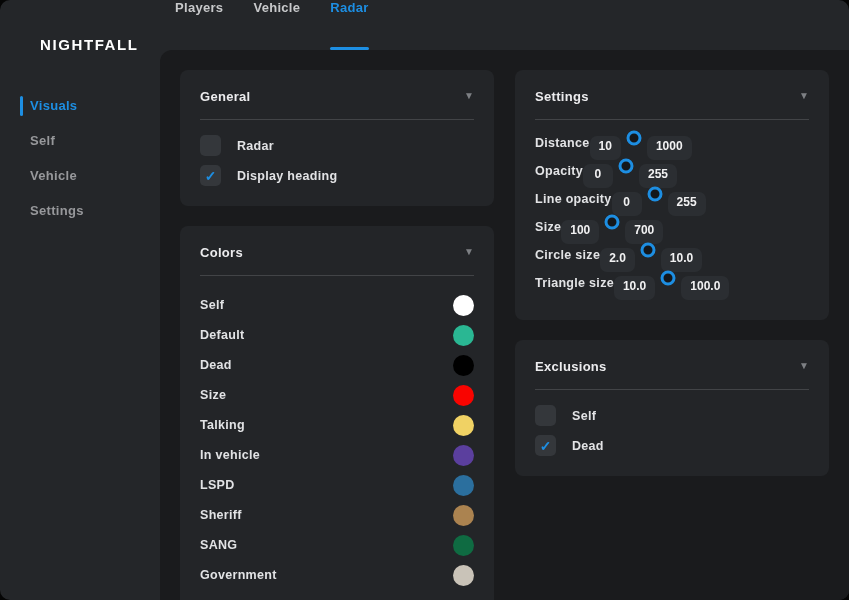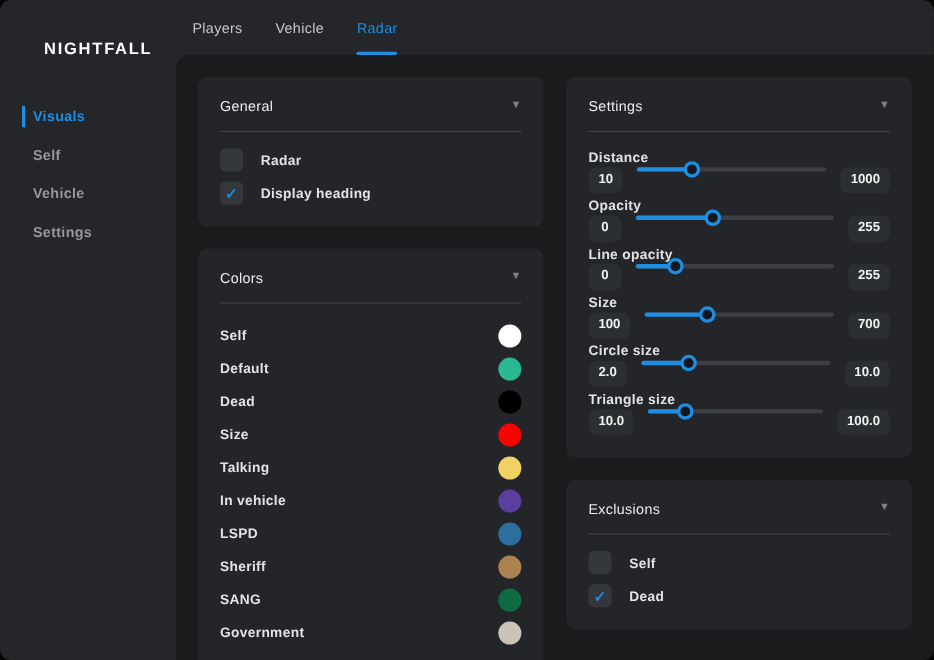--- a/index.html
+++ b/index.html
@@ -24,52 +24,52 @@
   .sidebar{position:absolute;left:0;top:0;bottom:0;width:160px}
   .brand{position:absolute;left:40px;top:36px;font-size:15px;font-weight:bold;letter-spacing:1.6px;color:#fff;white-space:nowrap}
   .nav{position:absolute;top:88px;left:0;right:0;display:flex;flex-direction:column}
   .nav-item{position:relative;height:35px;display:flex;align-items:center;padding-left:30px;font-size:13px;font-weight:600;letter-spacing:.3px;color:var(--text-dim);cursor:pointer}
   .nav-item .active-bar{display:none;position:absolute;left:20px;top:50%;transform:translateY(-50%);width:3px;height:20px;border-radius:2px;background:var(--accent)}
   .nav-item.active{color:var(--accent)}
   .nav-item.active .active-bar{display:block}
 
   
   .topbar{position:absolute;left:160px;right:0;top:0;height:50px;display:flex;align-items:stretch;gap:30px;padding-left:15px}
-  .tab{position:relative;display:flex;align-items:center;font-size:13px;font-weight:400;letter-spacing:.3px;color:var(--text-tab);cursor:pointer}
+  .tab{position:relative;display:flex;align-items:flex-start;font-size:13px;font-weight:700;letter-spacing:.3px;color:var(--text-tab);cursor:pointer}
   .tab .tab-underline{display:none;position:absolute;left:0;right:0;bottom:0;height:3px;border-radius:2px;background:var(--accent)}
   .tab.active{color:var(--accent)}
   .tab.active .tab-underline{display:block}
 
   
   .content{position:absolute;left:160px;top:50px;right:0;bottom:0;background:var(--bg-content);border-top-left-radius:12px;padding:20px;display:flex;gap:21px;overflow:hidden}
   .col{flex:1;min-width:0;display:flex;flex-direction:column;gap:20px}
   .panel{background:var(--bg-panel);border-radius:8px;padding:16px 20px 20px}
   .panel.grow{flex:1;margin-bottom:-20px;border-bottom-left-radius:0;border-bottom-right-radius:0}
   .panel-header{display:flex;justify-content:space-between;align-items:center;height:20px;cursor:pointer}
-  .panel-title{font-size:13px;font-weight:400;letter-spacing:.3px;color:var(--text-bright)}
+  .panel-title{font-size:13px;font-weight:700;letter-spacing:.3px;color:var(--text-bright)}
   .caret{font-size:10px;color:#7d8084;line-height:1}
   .divider{height:1px;background:var(--divider);margin-top:13px}
 
   
   .check-list{margin-top:15px;display:flex;flex-direction:column;gap:9px}
   .check-row{display:flex;align-items:center;height:21px}
   .checkbox{width:21px;height:21px;border-radius:5px;background:var(--bg-check);display:flex;align-items:center;justify-content:center;cursor:pointer;flex:0 0 auto}
   .checkbox .check-mark{display:none;color:var(--accent);font-size:14px;font-weight:bold;line-height:1}
   .checkbox.is-checked .check-mark{display:block}
   .check-label{margin-left:16px;font-size:12.5px;font-weight:600;letter-spacing:.3px;color:var(--text-label)}
 
   
   .color-list{margin-top:14px;display:flex;flex-direction:column}
   .color-row{display:flex;align-items:center;justify-content:space-between;height:30px}
   .color-label{font-size:12.5px;font-weight:600;letter-spacing:.3px;color:var(--text-label)}
   .color-swatch{width:21px;height:21px;border-radius:50%;cursor:pointer;flex:0 0 auto}
 
   
   .slider-list{margin-top:16px;display:flex;flex-direction:column;gap:4px}
-  .slider-group{display:flex;flex-direction:column}
+  .slider-group{display:flex;flex-direction:row}
   .slider-label{font-size:12.5px;font-weight:600;letter-spacing:.3px;color:var(--text-label);height:16px}
   .slider-row{height:24px;display:flex;gap:13px}
   .value-chip{background:var(--bg-chip);border-radius:7px;padding:3px 9px;font-size:12px;font-weight:600;color:#f1f1f2;min-width:30px;text-align:center;flex:0 0 auto}
   .slider-track{position:relative;flex:1;height:4px;border-radius:2px;background:var(--track);cursor:pointer}
   .slider-fill{position:absolute;left:0;top:0;height:4px;border-radius:2px;background:var(--accent)}
   .slider-thumb{position:absolute;top:50%;transform:translate(-50%,-50%);width:15px;height:15px;border-radius:50%;background:#14171b;border:3px solid var(--accent);cursor:grab}
 </style>
 </head>
 <body>
 

